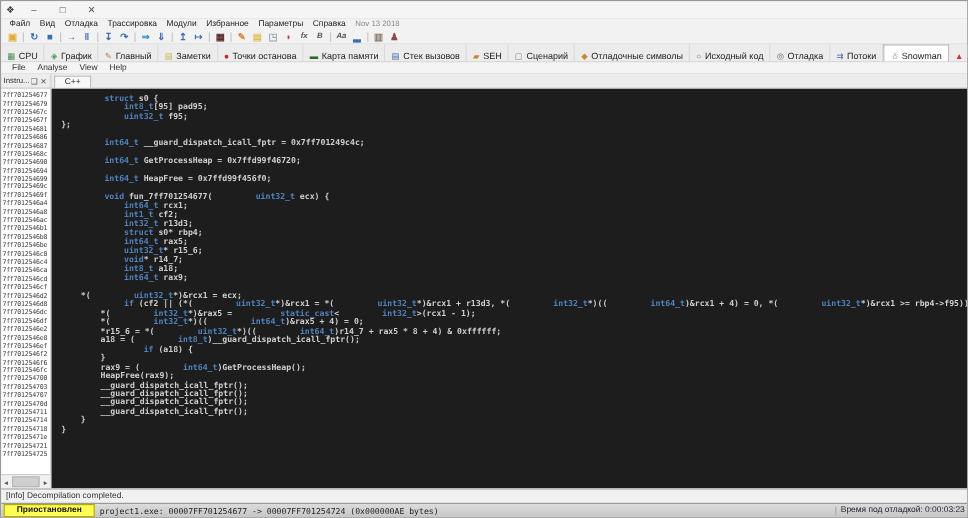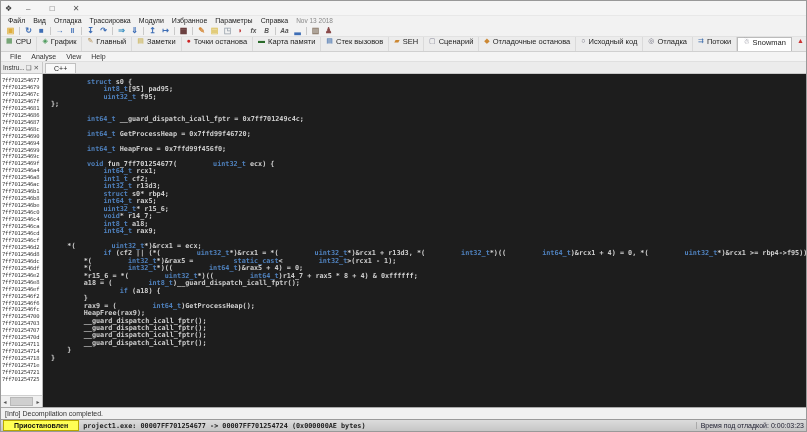--- a/index.html
+++ b/index.html
@@ -18,21 +18,21 @@
   #build-date{font-size:6.5px;color:#888;padding-left:4px;white-space:nowrap;}
   
   #toolbar{height:11px;display:flex;align-items:center;padding:0 3px;flex:0 0 auto;
            background:#f2f2f2;border-bottom:1px solid #e2e2e2;}
   .tb-icon{font-size:8px;line-height:10px;width:13px;text-align:center;font-weight:bold;}
   .tb-icon.txt{font-size:6.5px;font-style:italic;}
   .tb-sep{width:1px;height:8px;background:#c9c9c9;margin:0 2px;}
   
   #tabbar{height:14px;display:flex;align-items:stretch;flex:0 0 auto;background:#ececec;
           border-bottom:1px solid #d0d0d0;}
-  .tab{display:flex;align-items:flex-start;justify-content:center;gap:3px;flex:1 1 auto;
+  .tab{display:flex;align-items:flex-end;justify-content:center;gap:3px;flex:1 1 auto;
        padding:0 5px;font-size:7.5px;color:#222;border-right:1px solid #dadada;
        white-space:nowrap;background:#ececec;}
   .tab .tab-icon{font-size:7px;line-height:7px;}
   .tab.active{background:#ffffff;border-top:1px solid #bbb;border-right:1px solid #bbb;
               border-left:1px solid #bbb;}
   
   #sn-menubar{height:9px;display:flex;align-items:center;padding:0 4px;background:#f4f4f4;
               flex:0 0 auto;border-bottom:1px solid #e0e0e0;}
   .sn-menu-item{font-size:7px;color:#333;padding:0 5px;}
   
@@ -66,21 +66,21 @@
   #cmd-label{font-size:7.5px;color:#222;white-space:nowrap;}
   #cmd-input{flex:1;height:9px;background:#fff;border:1px solid #999;}
   #cmd-profile{width:64px;height:9px;background:#fff;border:1px solid #999;display:flex;
                align-items:center;justify-content:space-between;padding:0 2px;}
   #cmd-profile span{font-size:6.5px;color:#222;white-space:nowrap;}
   #cmd-profile .dd{font-size:5px;color:#555;}
   #statusbar{height:11px;background:linear-gradient(#dcdcdc,#c6c6c6);border-top:1px solid #9a9a9a;
              display:flex;align-items:center;padding:0 2px;flex:0 0 auto;gap:4px;}
   #status-state{background:#ffff55;border:1px solid #b8a800;color:#111;font-size:7px;font-weight:bold;
                 padding:0 10px;height:9px;display:flex;align-items:center;}
-  #status-module{font-family:"DejaVu Sans Mono",monospace;font-size:6.8px;font-weight:bold;color:#222;
+  #status-module{font-family:"DejaVu Sans Mono",monospace;font-size:6.8px;font-weight:normal;color:#222;
                  white-space:nowrap;flex:1;overflow:hidden;}
   #status-time{font-size:7px;color:#223;white-space:nowrap;border-left:1px solid #aaa;padding-left:4px;}
 </style>
 </head>
 <body>
 
 <div id="win">
 
   <div id="titlebar">
     <span id="app-icon">❖</span>
@@ -167,21 +167,21 @@
       <div class="tab">
         <span class="tab-icon" style="color: rgb(204, 136, 51);">▰</span>
         <span>SEH</span>
       </div>
       <div class="tab">
         <span class="tab-icon" style="color: rgb(136, 136, 153);">▢</span>
         <span>Сценарий</span>
       </div>
       <div class="tab">
         <span class="tab-icon" style="color: rgb(204, 136, 51);">◆</span>
-        <span>Отладочные останова</span>
+        <span>Отладочные символы</span>
       </div>
       <div class="tab">
         <span class="tab-icon" style="color: rgb(102, 102, 119);">○</span>
         <span>Исходный код</span>
       </div>
       <div class="tab">
         <span class="tab-icon" style="color: rgb(102, 102, 119);">◎</span>
         <span>Отладка</span>
       </div>
       <div class="tab">

